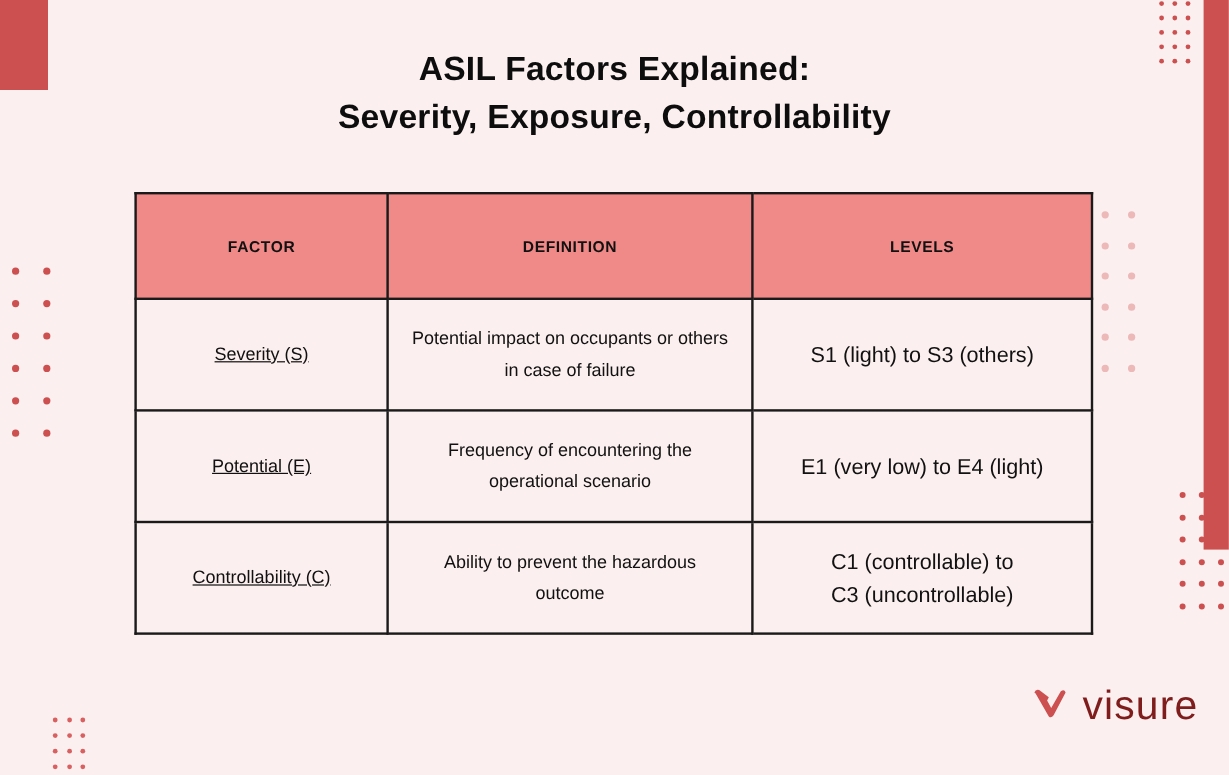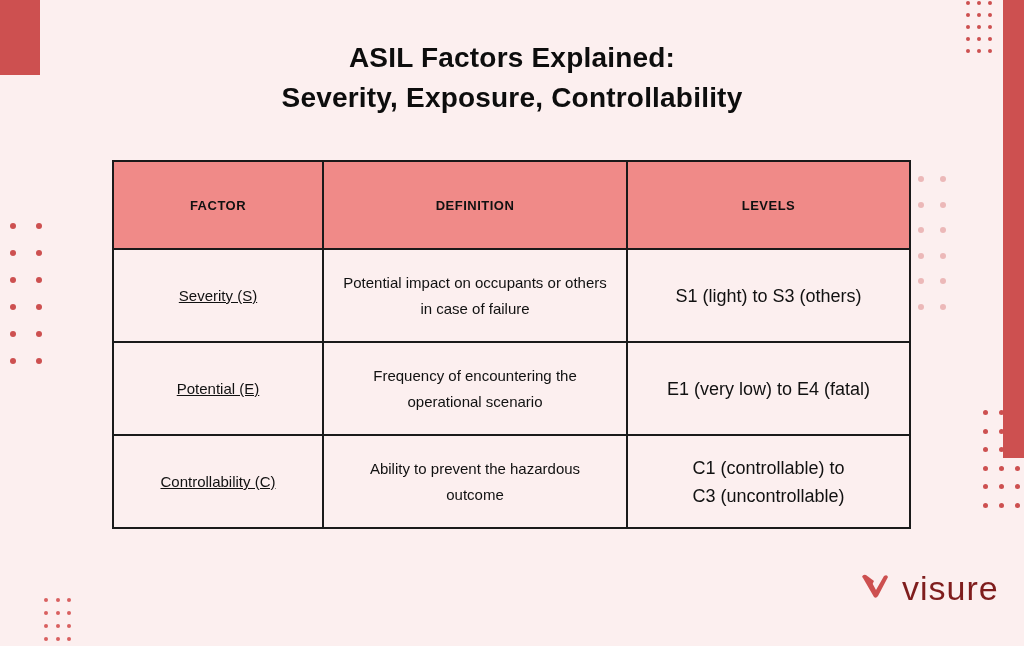--- a/index.html
+++ b/index.html
@@ -156,21 +156,21 @@
   </thead>
   <tbody>
     <tr>
       <td class="c-factor">Severity (S)</td>
       <td class="c-def">Potential impact on occupants or others in case of failure</td>
       <td class="c-lvl">S1 (light) to S3 (others)</td>
     </tr>
     <tr>
       <td class="c-factor">Potential (E)</td>
       <td class="c-def">Frequency of encountering the operational scenario</td>
-      <td class="c-lvl">E1 (very low) to E4 (fatal)</td>
+      <td class="c-lvl">E1 (very low) to E4 (light)</td>
     </tr>
     <tr>
       <td class="c-factor">Controllability (C)</td>
       <td class="c-def">Ability to prevent the hazardous outcome</td>
       <td class="c-lvl" style="padding:0 60px;">C1 (controllable) to C3 (uncontrollable)</td>
     </tr>
   </tbody>
 </table>
 
 <div class="logo">

